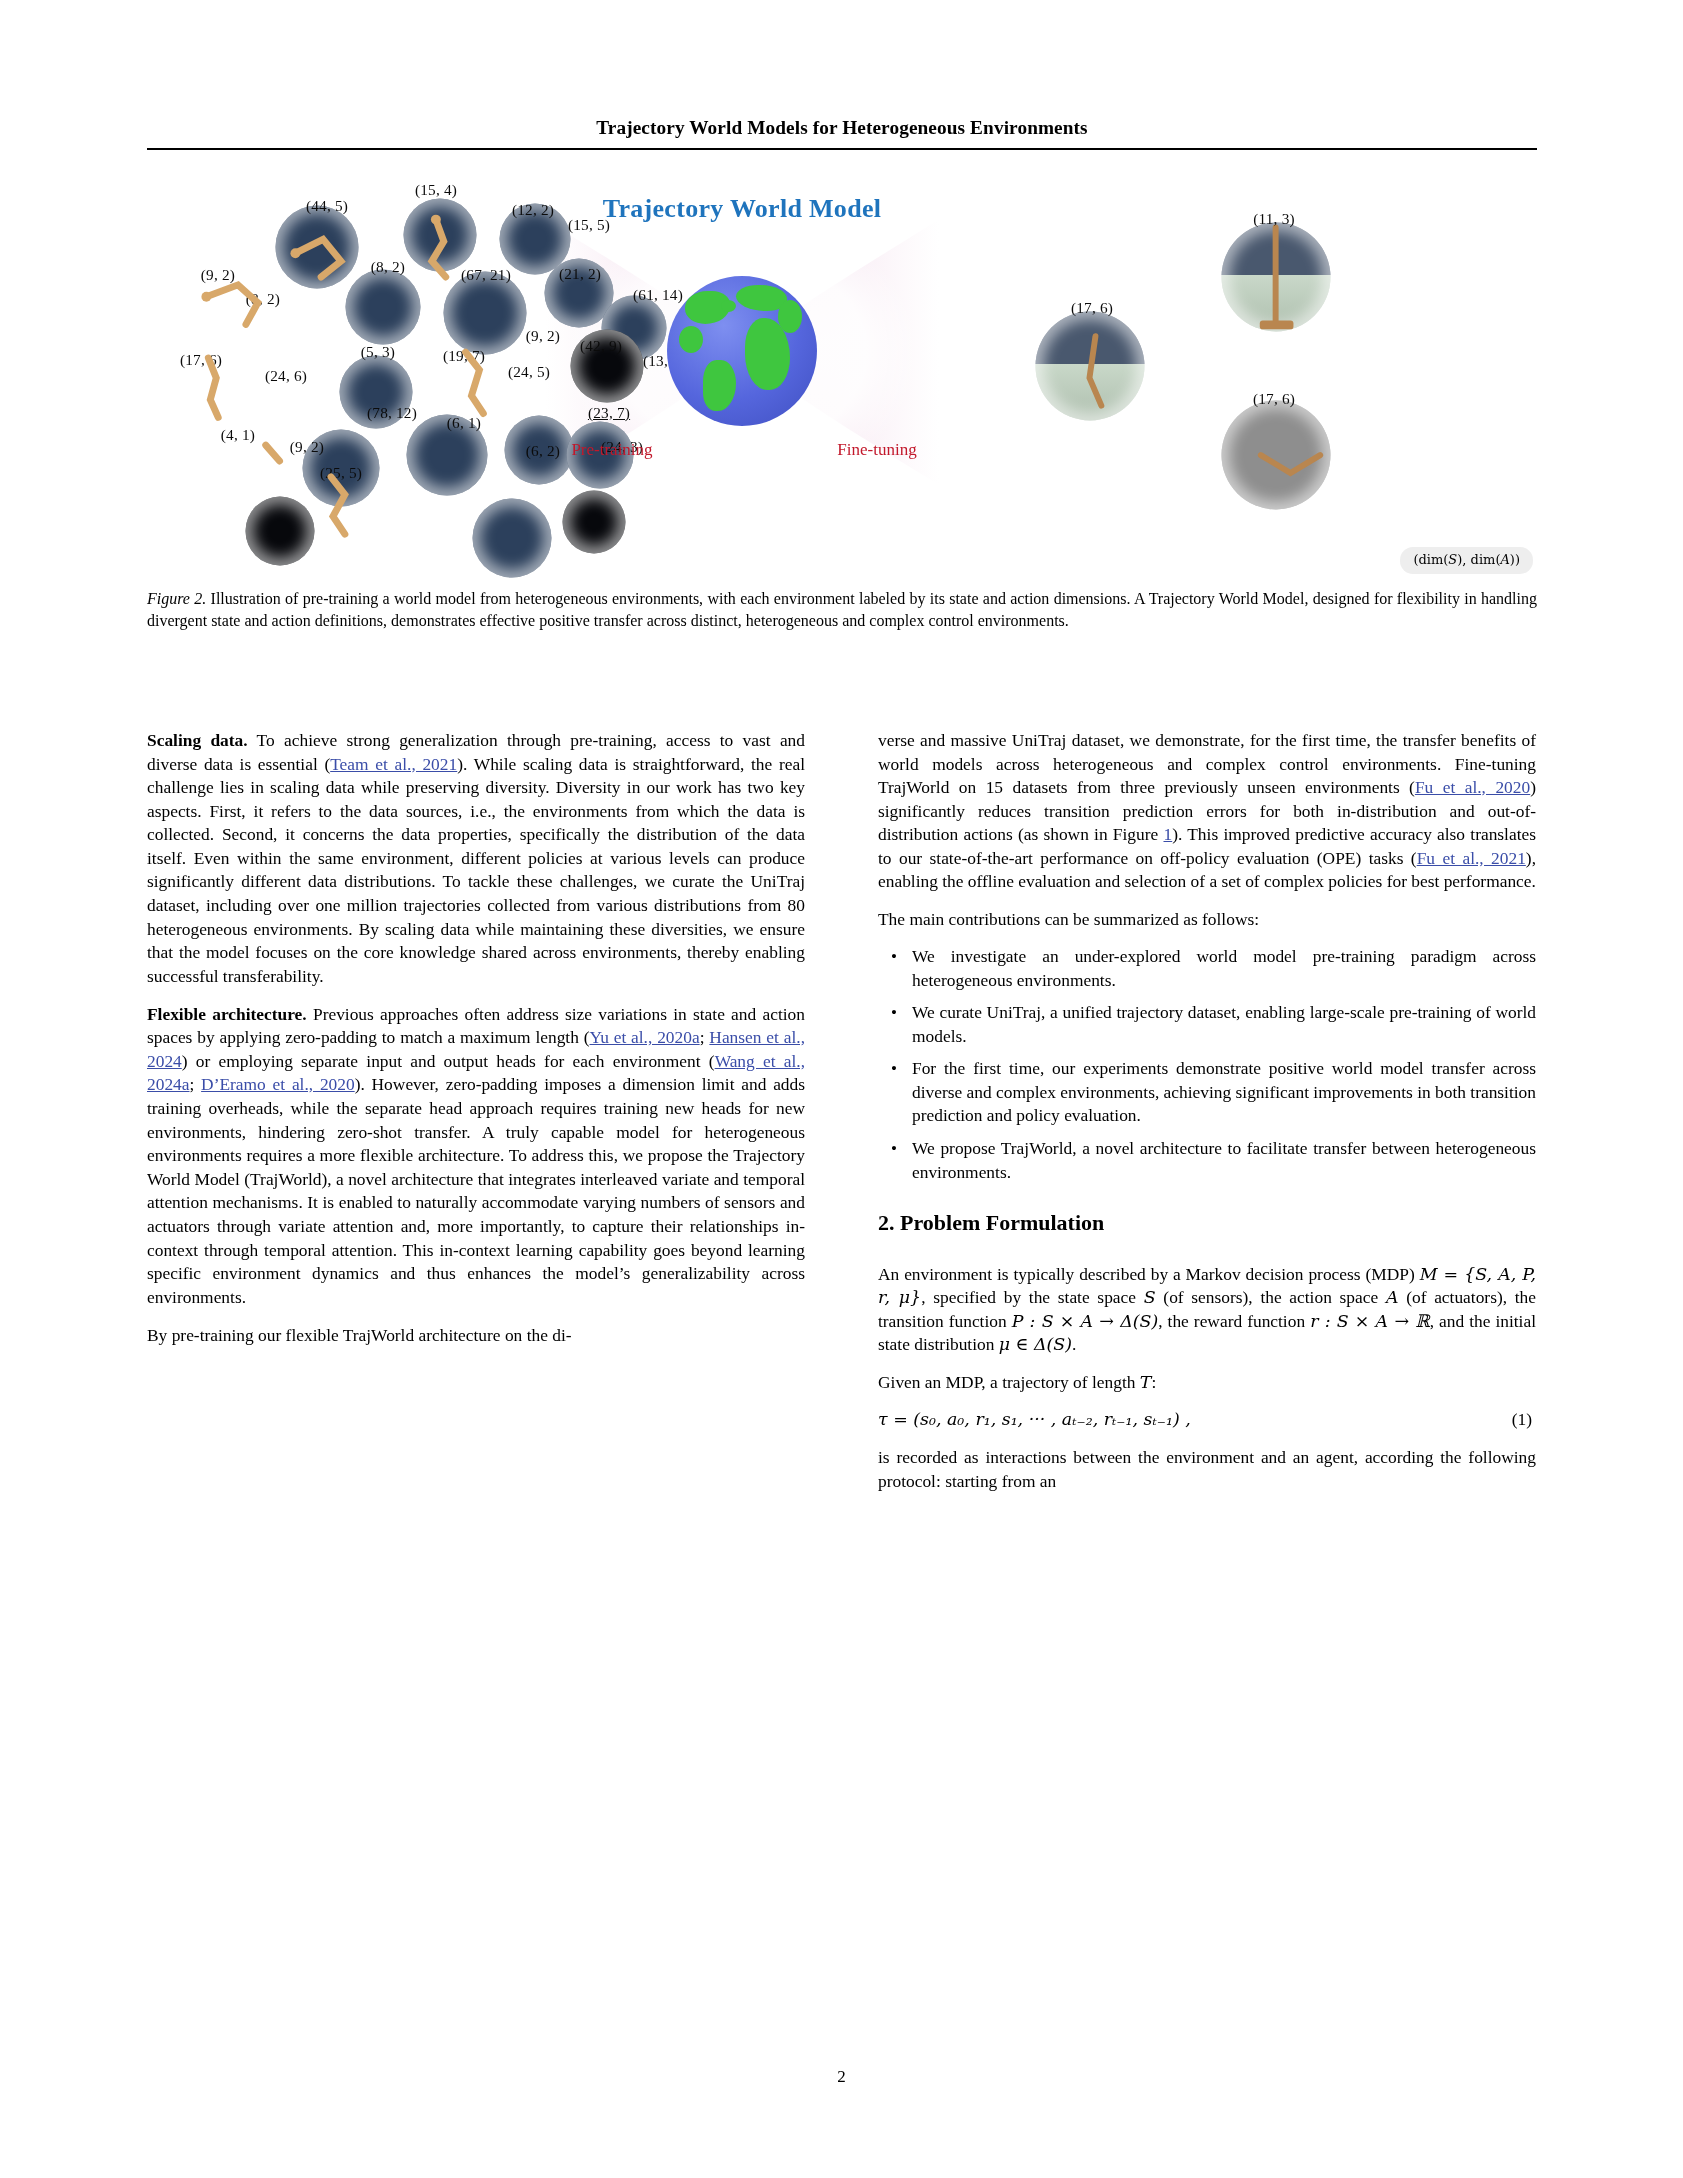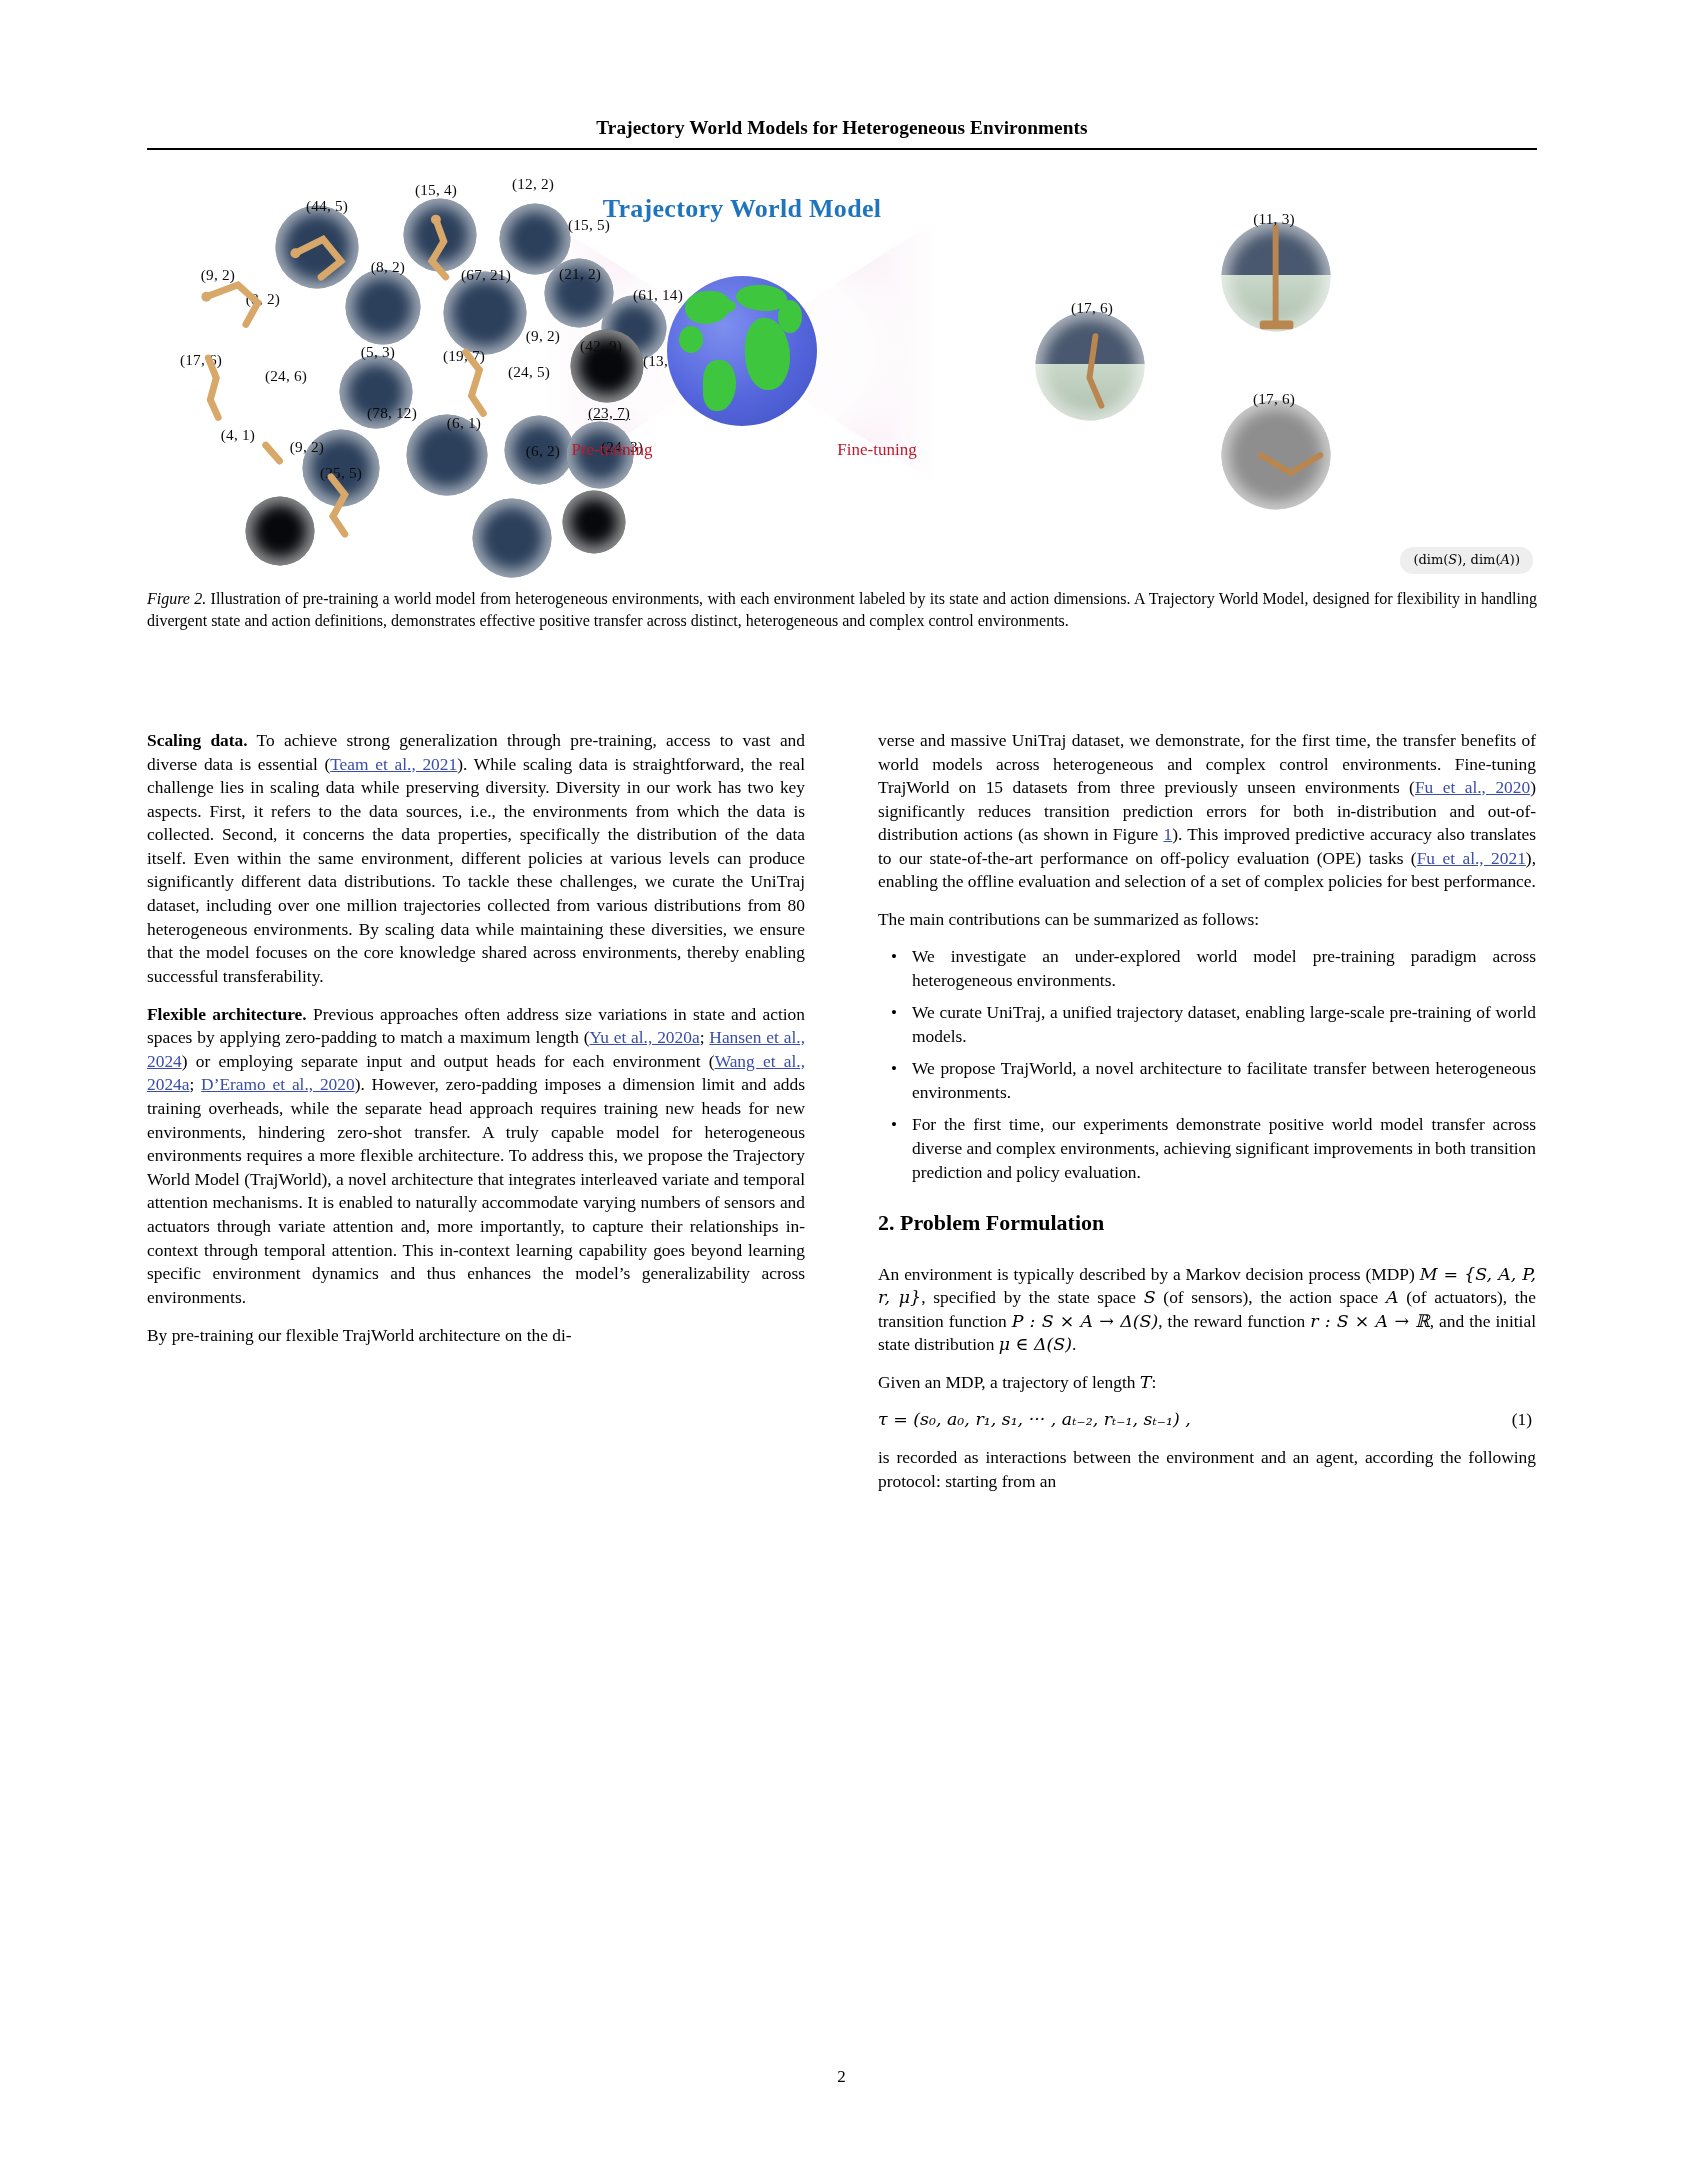--- a/index.html
+++ b/index.html
@@ -215,21 +215,21 @@
       <div class="env-bubble" style="left:300px;top:297px;width:81px;height:81px;"></div>
       <div class="env-bubble" style="left:392px;top:292px;width:69px;height:69px;"></div>
       <div class="env-bubble" style="left:365px;top:380px;width:79px;height:79px;"></div>
       <div class="env-bubble" style="left:453px;top:297px;width:67px;height:67px;"></div>
       <div class="env-bubble dark" style="left:133px;top:373px;width:69px;height:69px;"></div>
       <div class="env-bubble dark" style="left:460px;top:208px;width:73px;height:73px;"></div>
       <div class="env-bubble dark" style="left:447px;top:364px;width:63px;height:63px;"></div>
 
       <div class="env-label" style="left:180px;top:48px;">(44, 5)</div>
       <div class="env-label" style="left:289px;top:32px;">(15, 4)</div>
-      <div class="env-label" style="left:386px;top:26px;">(12, 2)</div>
+      <div class="env-label" style="left:386px;top:52px;">(12, 2)</div>
       <div class="env-label" style="left:442px;top:67px;">(15, 5)</div>
       <div class="env-label" style="left:71px;top:117px;">(9, 2)</div>
       <div class="env-label" style="left:241px;top:109px;">(8, 2)</div>
       <div class="env-label" style="left:339px;top:117px;">(67, 21)</div>
       <div class="env-label" style="left:433px;top:116px;">(21, 2)</div>
       <div class="env-label" style="left:511px;top:137px;">(61, 14)</div>
       <div class="env-label" style="left:116px;top:141px;">(8, 2)</div>
       <div class="env-label" style="left:396px;top:178px;">(9, 2)</div>
       <div class="env-label" style="left:454px;top:188px;">(42, 9)</div>
       <div class="env-label" style="left:517px;top:203px;">(13, 4)</div>
@@ -321,22 +321,22 @@
   <div class="col right">
     <p>
       <span>verse and massive UniTraj dataset, we demonstrate, for the first time, the transfer benefits of world models across heterogeneous and complex control environments. Fine-tuning TrajWorld on 15 datasets from three previously unseen environments (</span><a class="cite" href="#">Fu et al., 2020</a><span>) significantly reduces transition prediction errors for both in-distribution and out-of-distribution actions (as shown in Figure </span><a class="cite" href="#">1</a><span>). This improved predictive accuracy also translates to our state-of-the-art performance on off-policy evaluation (OPE) tasks (</span><a class="cite" href="#">Fu et al., 2021</a><span>), enabling the offline evaluation and selection of a set of complex policies for best performance.</span>
     </p>
 
     <p class="tight">The main contributions can be summarized as follows:</p>
 
     <ul class="bullets">
       <li>We investigate an under-explored world model pre-training paradigm across heterogeneous environments.</li>
       <li>We curate UniTraj, a unified trajectory dataset, enabling large-scale pre-training of world models.</li>
+      <li>For the first time, our experiments demonstrate positive world model transfer across diverse and complex environments, achieving significant improvements in both transition prediction and policy evaluation.</li>
       <li>We propose TrajWorld, a novel architecture to facilitate transfer between heterogeneous environments.</li>
-      <li>For the first time, our experiments demonstrate positive world model transfer across diverse and complex environments, achieving significant improvements in both transition prediction and policy evaluation.</li>
     </ul>
 
     <h2 class="sec">2. Problem Formulation</h2>
 
     <p>
       <span>An environment is typically described by a Markov decision process (MDP) </span><span class="math">M = {S, A, P, r, μ}</span><span>, specified by the state space </span><span class="math">S</span><span> (of sensors), the action space </span><span class="math">A</span><span> (of actuators), the transition function </span><span class="math">P : S × A → Δ(S)</span><span>, the reward function </span><span class="math">r : S × A → ℝ</span><span>, and the initial state distribution </span><span class="math">μ ∈ Δ(S)</span><span>.</span>
     </p>
 
     <p class="tight">
       <span>Given an MDP, a trajectory of length </span><span class="math">T</span><span>:</span>

